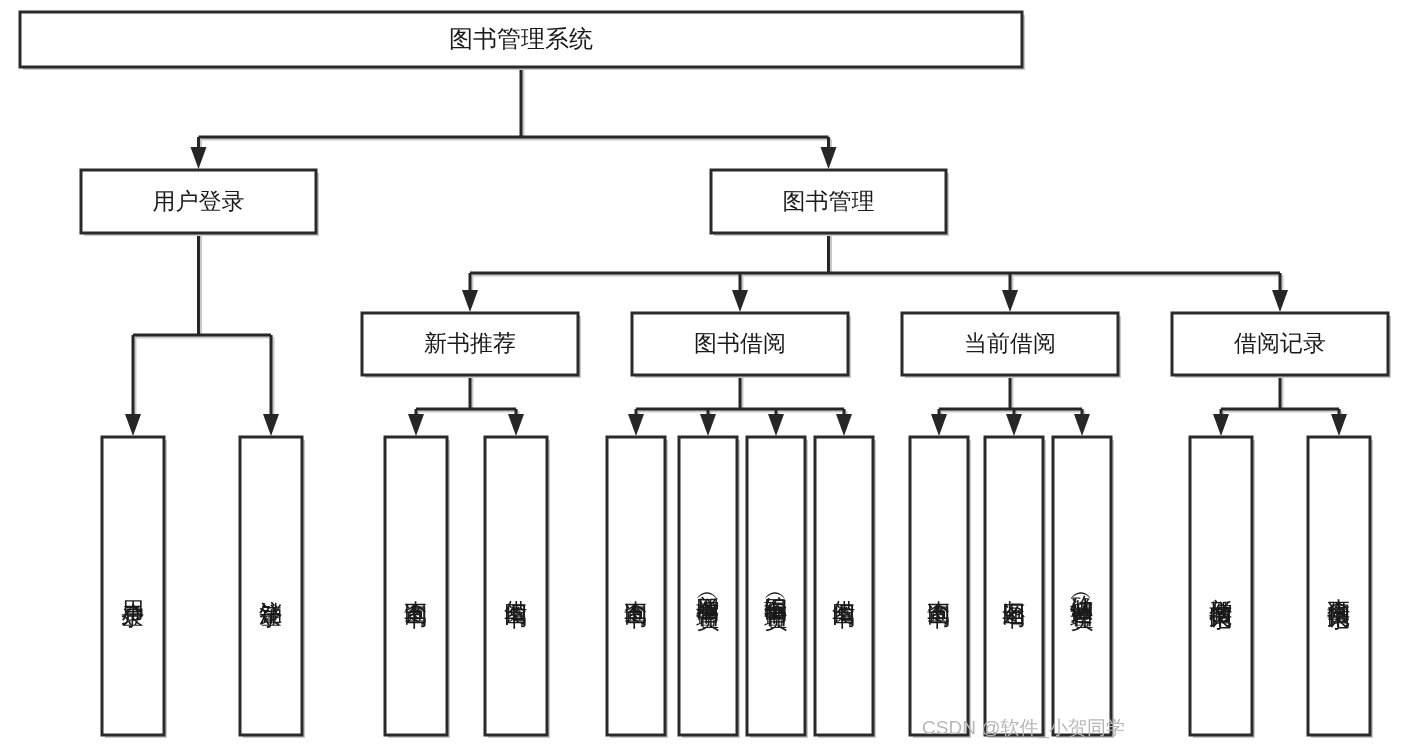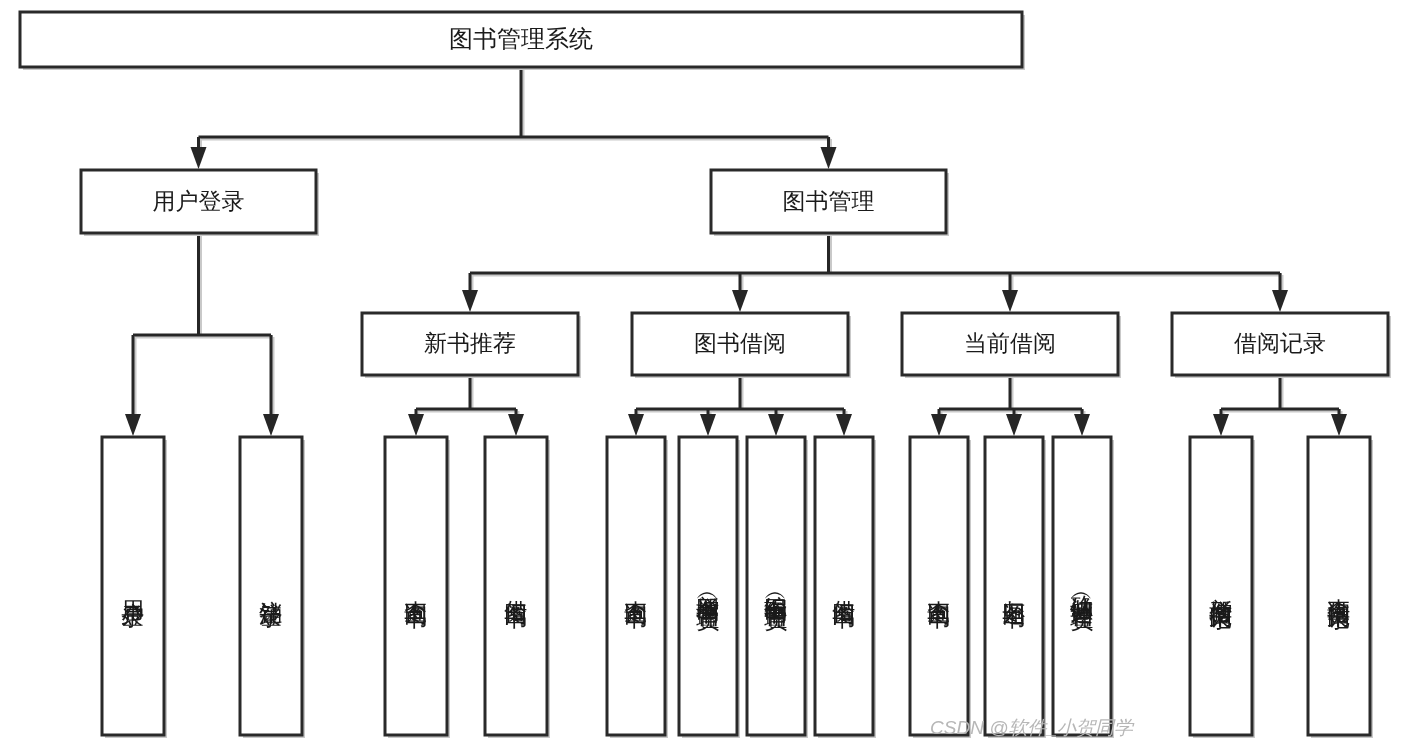--- a/index.html
+++ b/index.html
@@ -76,27 +76,26 @@
     text-orientation: upright;
     font-family: "Liberation Sans", "DejaVu Sans", sans-serif;
     font-size: 23px;
     line-height: 1.06;
     letter-spacing: 2px;
     color: #1a1a1a;
     white-space: nowrap;
   }
   .watermark {
     position: absolute;
-    right: 14px;
+    right: 22px;
     bottom: 6px;
     font-family: "Liberation Sans", "DejaVu Sans", sans-serif;
     font-size: 19px;
     color: #b7b7b7;
     white-space: nowrap;
-    font-style: italic;
   }
 </style>
 </head>
 <body>
 
 <div id="diagram-root">
   <svg class="flow" viewBox="0 0 1405 747" xmlns="http://www.w3.org/2000/svg">
     <g id="connector-layer">
         <g>
           <path class="connector-shadow" d="M 523 69 L 523 139"></path>

